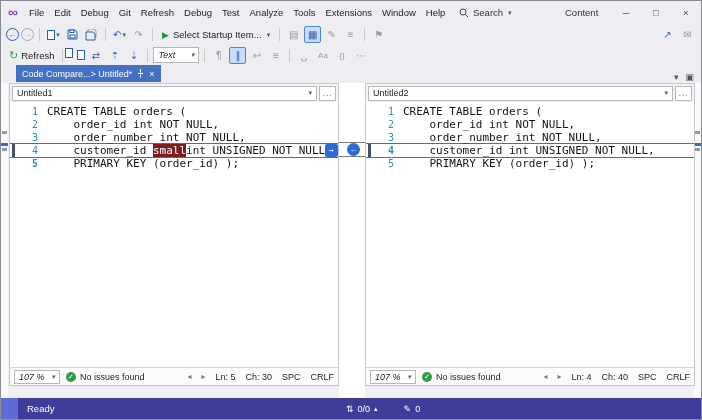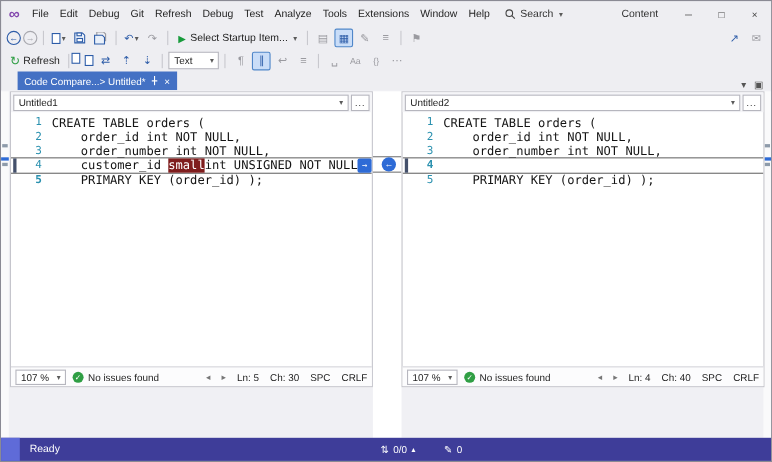--- a/index.html
+++ b/index.html
@@ -25,40 +25,40 @@
   .tb-btn{ min-width:17px; height:17px; display:inline-flex; align-items:center; justify-content:center; border-radius:2px; color:#2D5CA8; font-size:10px; }
   .tb-btn.gray{ color:#9a9aa0; }
   .tb-btn.pressed{ background:#C9DDF8; border:1px solid #4F86C9; }
   .tb-sep{ width:1px; height:13px; background:#c8c8ce; margin:0 3px; }
   .nav-circle{ width:13px; height:13px; border:1px solid #2D5CA8; border-radius:50%; display:flex; align-items:center; justify-content:center; font-size:8px; color:#2D5CA8; }
   .nav-circle.gray{ border-color:#a8a8ae; color:#a8a8ae; }
   .startup{ display:flex; align-items:center; gap:4px; padding:0 4px; height:17px; }
   .play{ color:#189B3C; font-size:9px; }
   .mini-doc{ width:8px; height:10px; border:1px solid #2D5CA8; background:#fff; display:inline-block; }
   .mini-doc.shadow{ position:relative; top:-2px; left:-4px; }
-  .combo{ display:flex; align-items:center; justify-content:space-between; background:#fff; border:1px solid #b6b6be; height:16px; padding:0 4px; font-size:9px; gap:4px; }
+  .combo{ display:flex; align-items:center; justify-content:space-between; background:#fff; border:1px solid #b6b6be; height:16px; padding:0 4px; font-size:9px; gap:4px;font-style:italic; }
   .mode-combo{ width:46px; }
   .refresh-btn{ display:flex; align-items:center; gap:3px; padding:0 3px; height:17px; }
   .refresh-glyph{ color:#2F9E44; font-size:11px; }
   
   .tabstrip{ position:absolute; top:64px; left:0; right:0; height:17px; display:flex; align-items:flex-end; padding-left:15px; }
   .tab{ height:17px; background:#4471C4; color:#fff; display:flex; align-items:center; gap:5px; padding:0 6px; font-size:9px; }
   .tab .tab-x{ font-size:9px; color:#fff; }
   .tabstrip-right{ margin-left:auto; display:flex; gap:7px; color:#555; padding-right:7px; align-items:center; font-size:9px; }
   
   .docwell{ position:absolute; top:81px; left:0; right:0; bottom:21px; background:#F0F0F4; }
   .ov-strip{ position:absolute; top:82px; width:7px; height:315px; background:#FAFAFB; }
   .ov-strip.left{ left:0; } .ov-strip.right{ right:0; }
   .ov-mark{ position:absolute; left:1px; width:5px; height:3px; background:#8E9BAA; }
   .ov-mark.current{ left:0; width:7px; height:3px; background:#2E6BD6; }
   .gutter{ position:absolute; left:338px; top:82px; width:26px; height:315px; background:#fff; }
   .conn{ position:absolute; left:0; width:26px; border-top:1px solid #777; }
   .pull-btn{ position:absolute; left:8px; top:60px; width:13px; height:13px; border-radius:50%; background:#2E6BD6; color:#fff; font-size:8px; display:flex; align-items:center; justify-content:center; }
   
-  .pane{ position:absolute; top:82px; width:330px; height:269px; background:#fff; border:1px solid #c5c5cc; display:flex; flex-direction:column; }
+  .pane{ position:absolute; top:82px; width:330px; height:303px; background:#fff; border:1px solid #c5c5cc; display:flex; flex-direction:column; }
   .pane.left{ left:8px; } .pane.right{ left:364px; }
   .pane-header{ height:18px; display:flex; align-items:center; gap:2px; padding:1px 2px; background:#F5F5F8; }
   .file-combo{ flex:1; display:flex; align-items:center; justify-content:space-between; background:#fff; border:1px solid #b6b6be; height:15px; padding:0 4px; font-size:9px; }
   .browse-btn{ width:17px; height:15px; border:1px solid #b6b6be; background:#fff; display:flex; align-items:center; justify-content:center; font-size:8px; letter-spacing:1px; }
   .editor{ position:relative; flex:1; overflow:hidden; font-family:"DejaVu Sans Mono", monospace; font-size:11px; line-height:13px; padding-top:3px; }
   .code-row{ display:flex; height:13px; white-space:pre; }
   .code-row.diff{ height:15px; margin:-1px 0; border-top:1px solid #6b6b6b; border-bottom:1px solid #6b6b6b; }
   .row-margin{ width:7px; position:relative; }
   .gut-mark{ position:absolute; left:2px; top:0; width:3px; height:13px; background:#44506B; }
   .lnum{ width:30px; text-align:right; padding-right:9px; color:#2B91AF; font-size:10px; }
@@ -301,20 +301,21 @@
         <span class="code">    order_id int NOT NULL,</span>
       </div>
       <div class="code-row">
         <span class="row-margin"></span>
         <span class="lnum">3</span>
         <span class="code">    order_number int NOT NULL,</span>
       </div>
       <div class="code-row diff">
         <span class="row-margin"><span class="gut-mark"></span></span>
         <span class="lnum bold">4</span>
+        <span class="code">    customer_id int UNSIGNED NOT NULL,</span>
       </div>
       <div class="code-row">
         <span class="row-margin"></span>
         <span class="lnum">5</span>
         <span class="code">    PRIMARY KEY (order_id) );</span>
       </div>
     </div>
     <div class="pane-footer">
       <div class="combo zoom-combo">
         <span>107 %</span>

